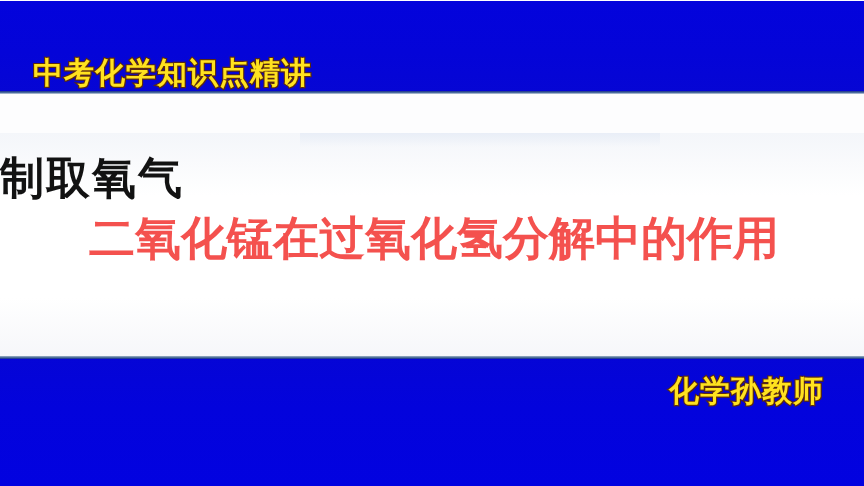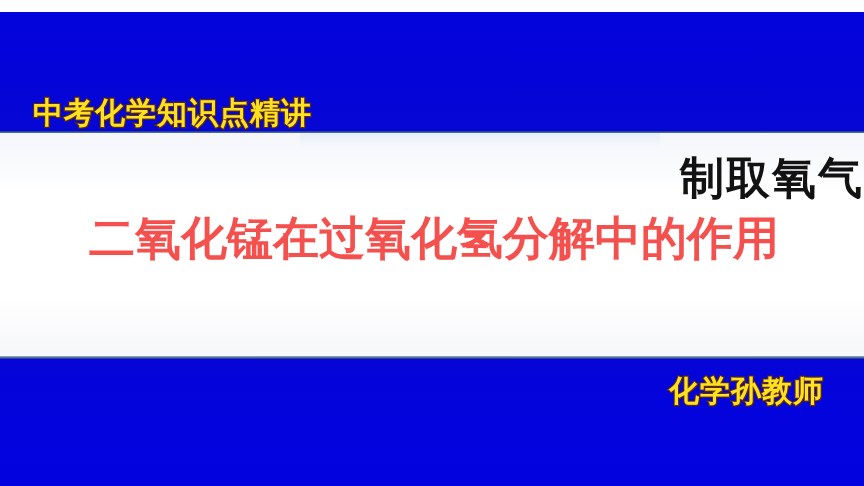--- a/index.html
+++ b/index.html
@@ -18,23 +18,23 @@
     height: 486px;
     overflow: hidden;
     background: #fdfdfe;
     box-sizing: border-box;
   }
 
   
   .band-top {
     position: absolute;
     left: 0;
-    top: 12px;
+    top: 1px;
     width: 864px;
-    height: 122px;
+    height: 93px;
     background: #0404d8;
     background-image: linear-gradient(180deg, #0303dc 0%, #0404d8 55%, #0606d4 100%);
     text-align: center;
   }
   .band-top::after {
     content: "";
     position: absolute;
     left: 0;
     right: 0;
     bottom: 0;
@@ -73,21 +73,21 @@
     width: 360px;
     height: 14px;
     background: linear-gradient(180deg, #e9eef7 0%, rgba(255,255,255,0) 100%);
   }
 
   .title-main {
     position: absolute;
     left: 0;
     right: 0;
     top: 20px;
-    text-align: right;
+    text-align: left;
     font-size: 44px;
     font-weight: bold;
     line-height: 1.12;
     letter-spacing: 2px;
     color: #121212;
     white-space: nowrap;
   }
 
   .title-sub {
     position: absolute;

